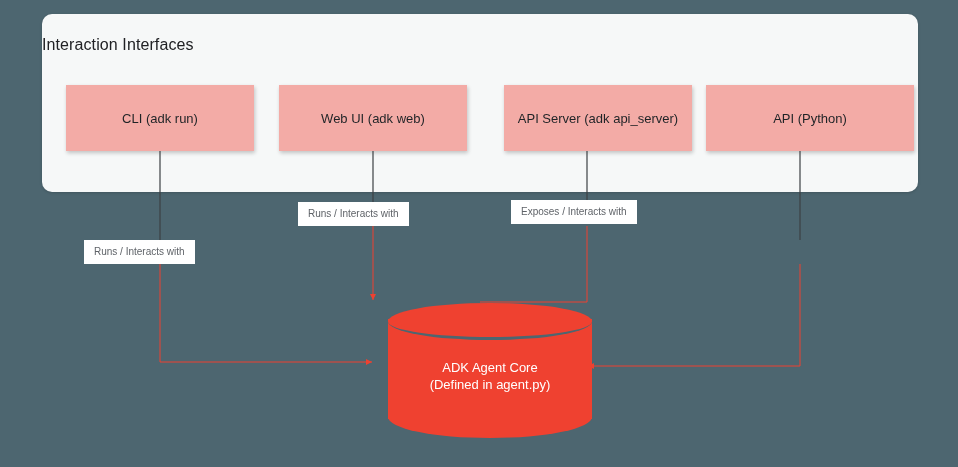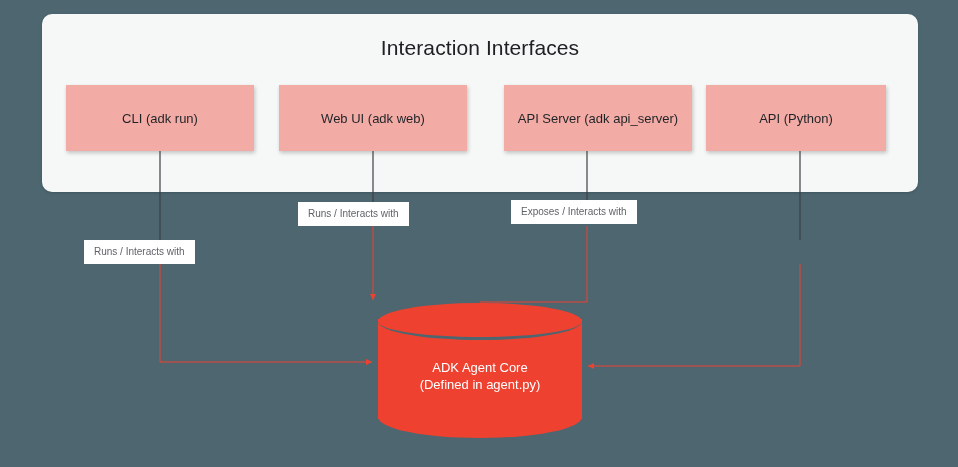--- a/index.html
+++ b/index.html
@@ -30,22 +30,22 @@
     height: 178px;
     background: #f6f8f8;
     border-radius: 10px;
     box-shadow: 0 1px 3px rgba(0,0,0,0.16);
   }
   .panel-title {
     position: absolute;
     left: 0;
     top: 22px;
     width: 100%;
-    text-align: center;
-    font-size: 21px;
+    text-align: left;
+    font-size: 16px;
     color: #202124;
     letter-spacing: .1px;
   }
 
   
   .iface-box {
     position: absolute;
     top: 85px;
     height: 66px;
     background: #f3aba6;
@@ -55,21 +55,21 @@
     justify-content: center;
     text-align: center;
     font-size: 13px;
     color: #1f2326;
     box-sizing: border-box;
     padding: 0 6px;
   }
   .box-0 { left: 66px;  width: 188px; }
   .box-1 { left: 279px; width: 188px; }
   .box-2 { left: 504px; width: 188px; }
-  .box-3 { left: 706px; width: 180px; }
+  .box-3 { left: 706px; width: 208px; }
 
   
   #connectors {
     position: absolute;
     left: 0; top: 0;
     width: 958px;
     height: 467px;
     pointer-events: none;
   }
 
@@ -89,21 +89,21 @@
     justify-content: center;
   }
   .lbl-0 { left: 84px;  top: 240px; }
   .lbl-1 { left: 298px; top: 202px; }
   .lbl-2 { left: 511px; top: 200px; }
   .lbl-3 { left: 724px; top: 240px; }
 
   
   .cylinder {
     position: absolute;
-    left: 378px;
+    left: 388px;
     top: 303px;
     width: 176px;
     height: 134px;
   }
   .cyl-body {
     position: absolute;
     left: 0;
     top: 16px;
     width: 204px;
     height: 100px;

